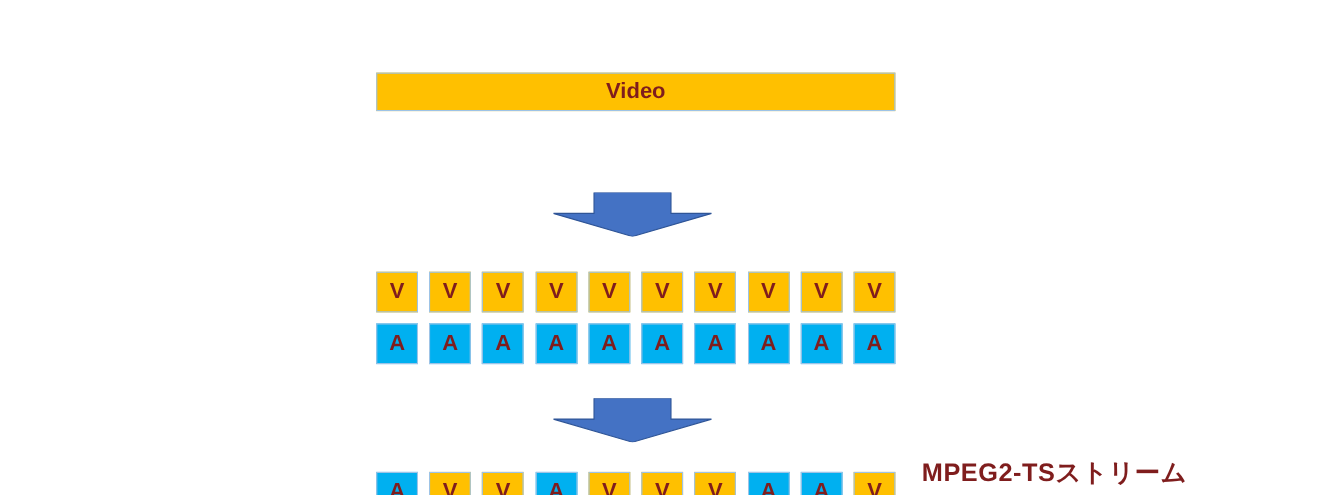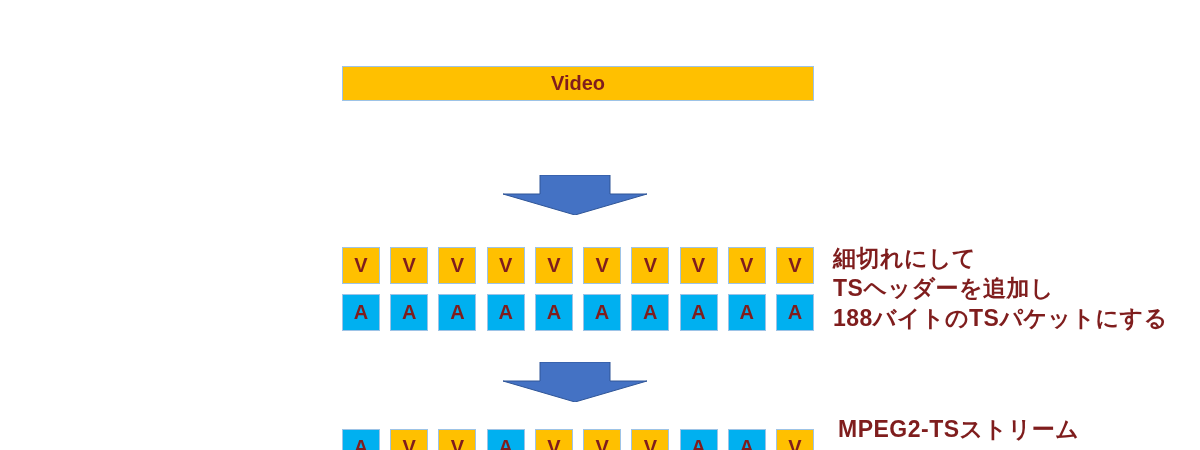--- a/index.html
+++ b/index.html
@@ -72,25 +72,20 @@
       <div class="packet A">A</div>
       <div class="packet A">A</div>
       <div class="packet A">A</div>
       <div class="packet A">A</div>
       <div class="packet A">A</div>
       <div class="packet A">A</div>
       <div class="packet A">A</div>
       <div class="packet A">A</div>
     </div>
 
-  <div class="caption caption-1">
-      <div class="caption-line">細切れにして</div>
-      <div class="caption-line">TSヘッダーを追加し</div>
-      <div class="caption-line">188バイトのTSパケットにする</div>
-    </div>
 
   <svg class="arrow arrow-2" viewBox="0 0 144 40">
     <polygon points="37,0 107,0 107,19 144,19 72,40 0,19 37,19" fill="#4472C4" stroke="#2F5597" stroke-width="1"></polygon>
   </svg>
 
   <div class="packet-row row-stream">
       <div class="packet A">A</div>
       <div class="packet V">V</div>
       <div class="packet V">V</div>
       <div class="packet A">A</div>

